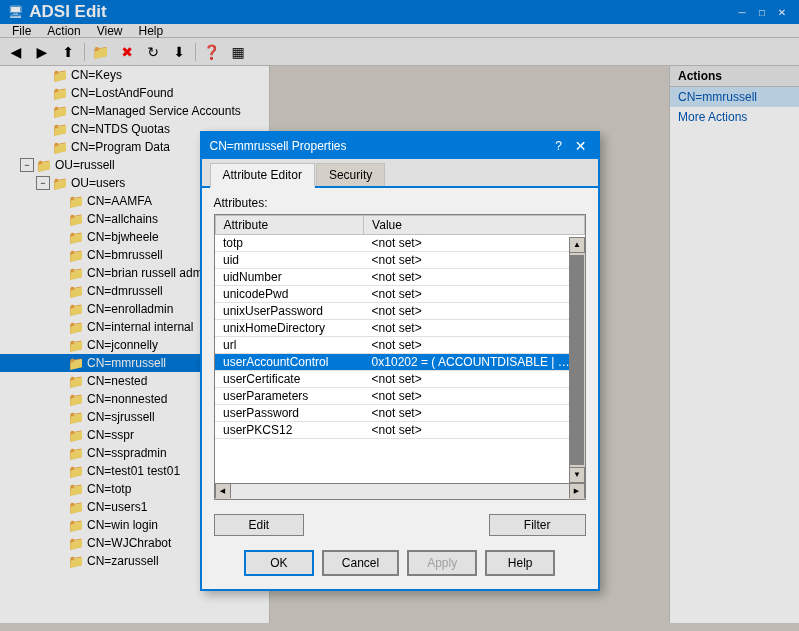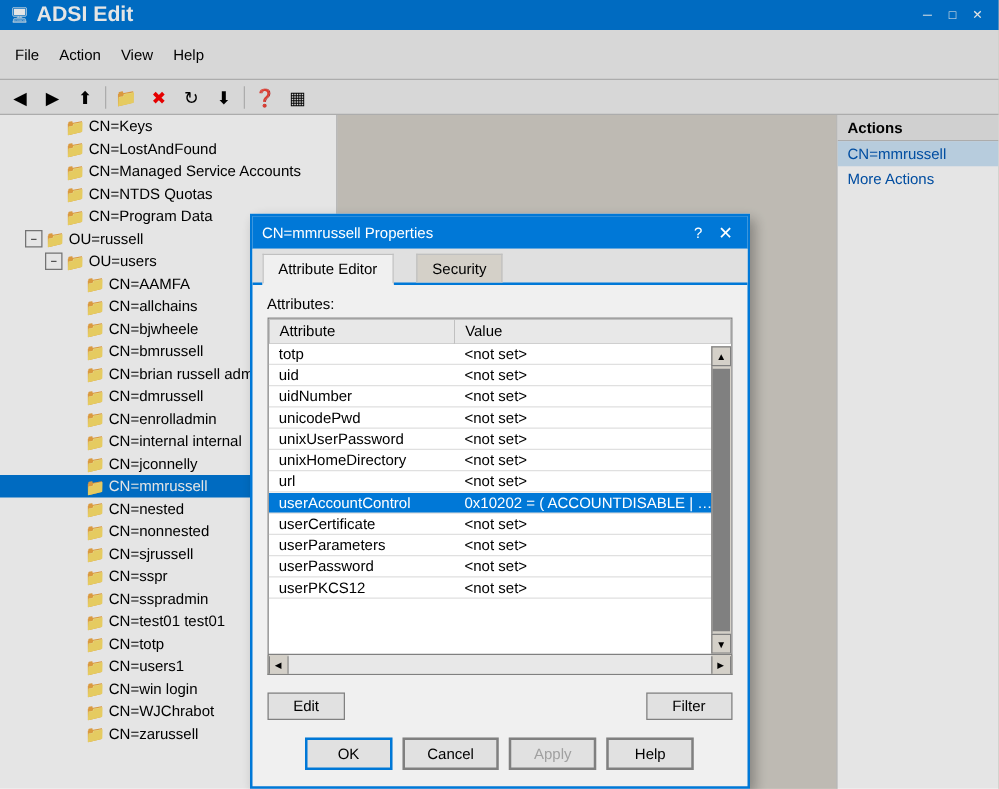--- a/index.html
+++ b/index.html
@@ -27,21 +27,21 @@
       cursor: pointer;
       display: flex; align-items: center; justify-content: center;
     }
 
     
     .menu-bar {
       background: #f0f0f0;
       border-bottom: 1px solid #c0c0c0;
       display: flex;
       align-items: center;
-      height: 40px;
+      height: 14px;
       padding: 0 4px;
     }
     .menu-item {
       padding: 2px 8px;
       cursor: pointer;
       font-size: 12px;
       color: #000;
     }
 
     
@@ -137,21 +137,21 @@
       background: #d4d0c8;
       position: relative;
     }
 
     
     .modal-overlay {
       position: fixed;
       top: 0; left: 0; right: 0; bottom: 0;
       background: rgba(0,0,0,0.1);
       display: flex;
-      align-items: flex-end;
+      align-items: center;
       justify-content: center;
       padding-top: 90px;
     }
 
     
     .dialog {
       background: #f0f0f0;
       border: 2px solid #0078d7;
       box-shadow: 4px 4px 10px rgba(0,0,0,0.3);
       width: 400px;
@@ -185,21 +185,21 @@
       cursor: pointer;
       display: flex; align-items: center; justify-content: center;
     }
 
     
     .dialog-tabs {
       display: flex;
       background: #e0e0e0;
       border-bottom: 2px solid #0078d7;
       padding: 4px 8px 0;
-      gap: 18px;
+      gap: 1px;
     }
     .tab {
       padding: 4px 12px;
       border: 1px solid #c0c0c0;
       border-bottom: none;
       background: #d4d0c8;
       cursor: pointer;
       font-size: 12px;
     }
     .tab.active {
@@ -281,21 +281,21 @@
     }
 
     
     .dialog-buttons-row {
       display: flex;
       align-items: center;
       justify-content: space-between;
       padding: 6px 12px;
     }
     .btn-edit-filter {
-      padding: 3px 20px;
+      padding: 3px 34px;
       background: #e1e1e1;
       border: 1px solid #808080;
       cursor: pointer;
       font-size: 12px;
     }
 
     .dialog-action-buttons {
       display: flex;
       gap: 8px;
       padding: 8px 12px;

